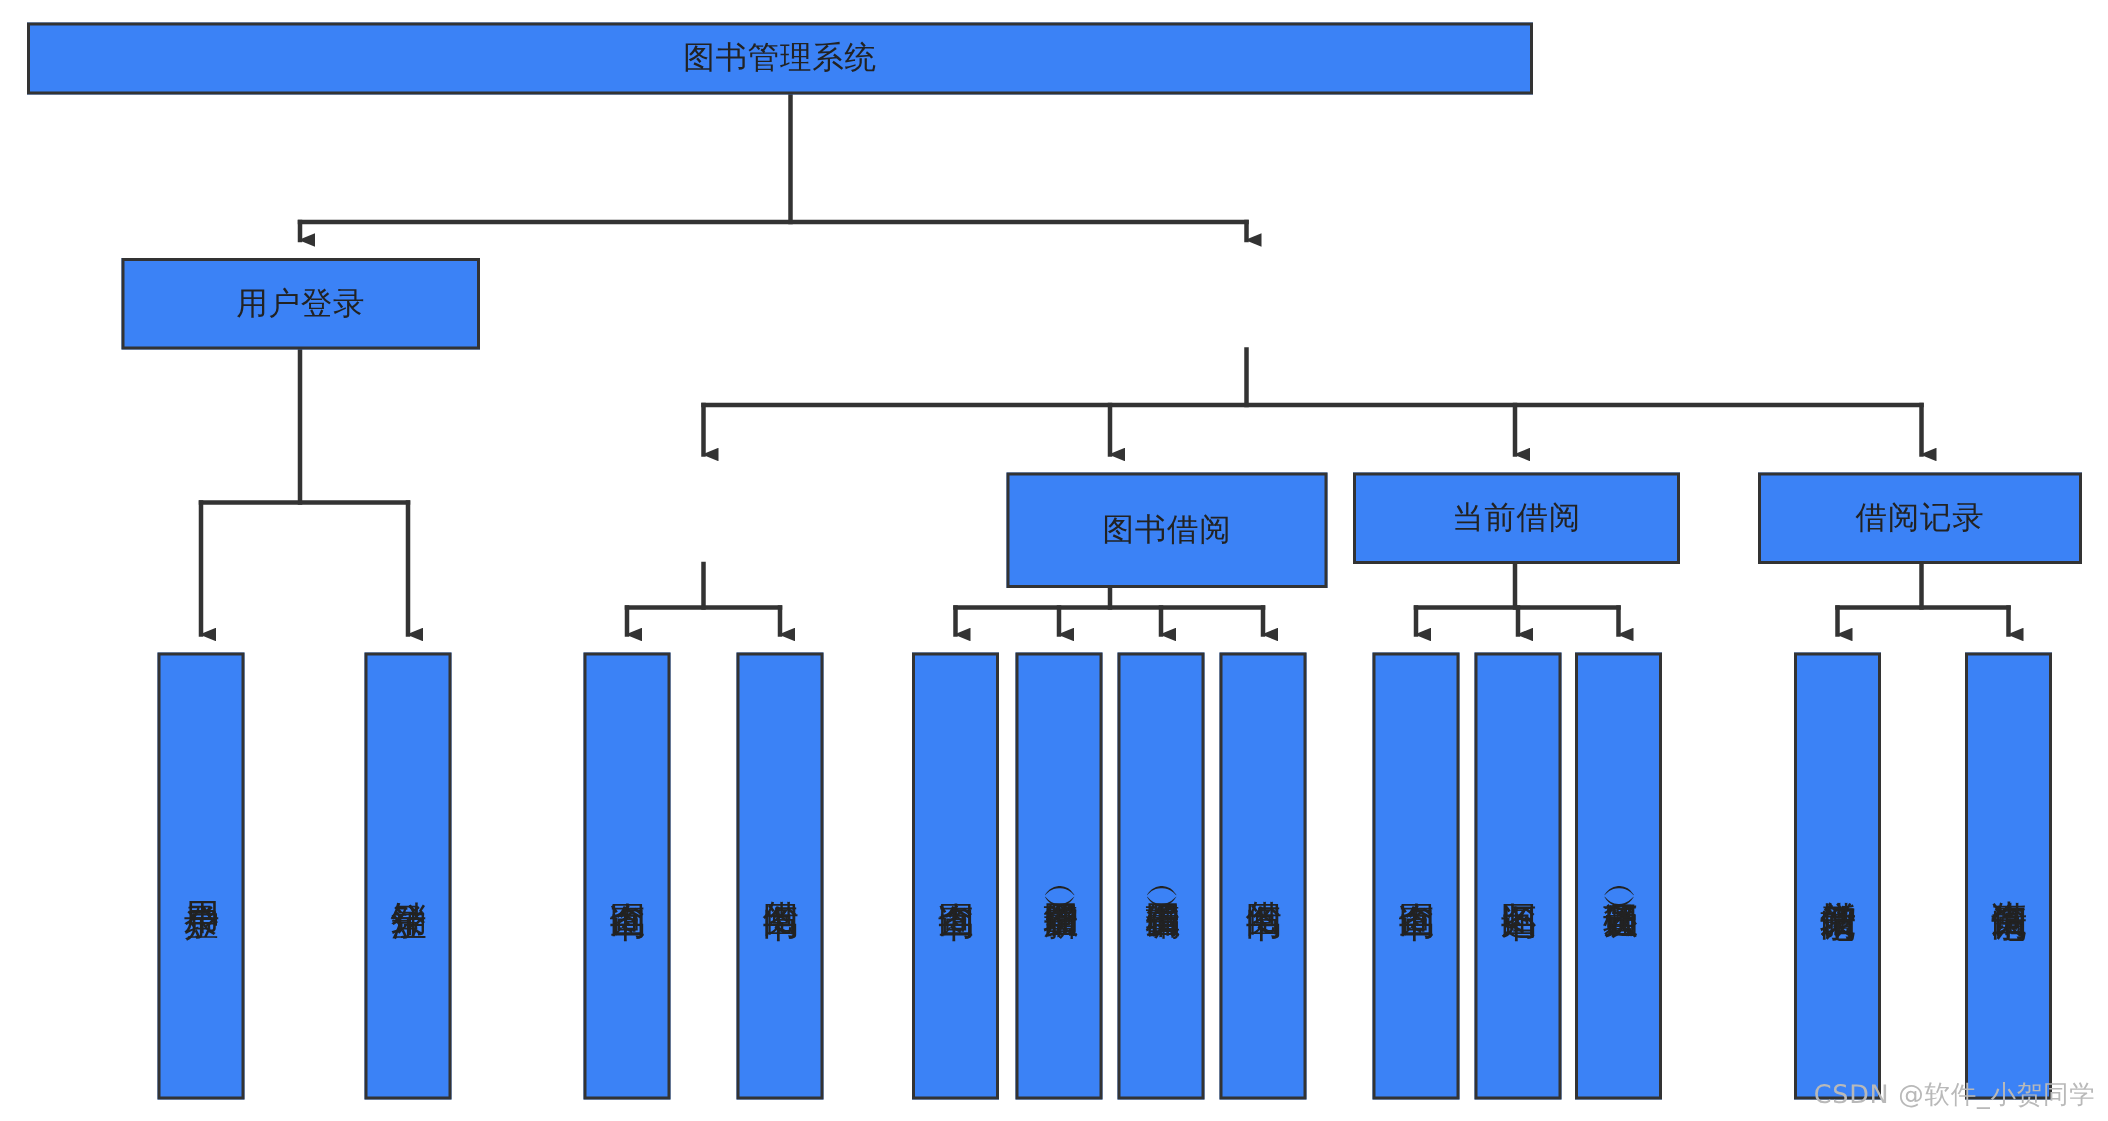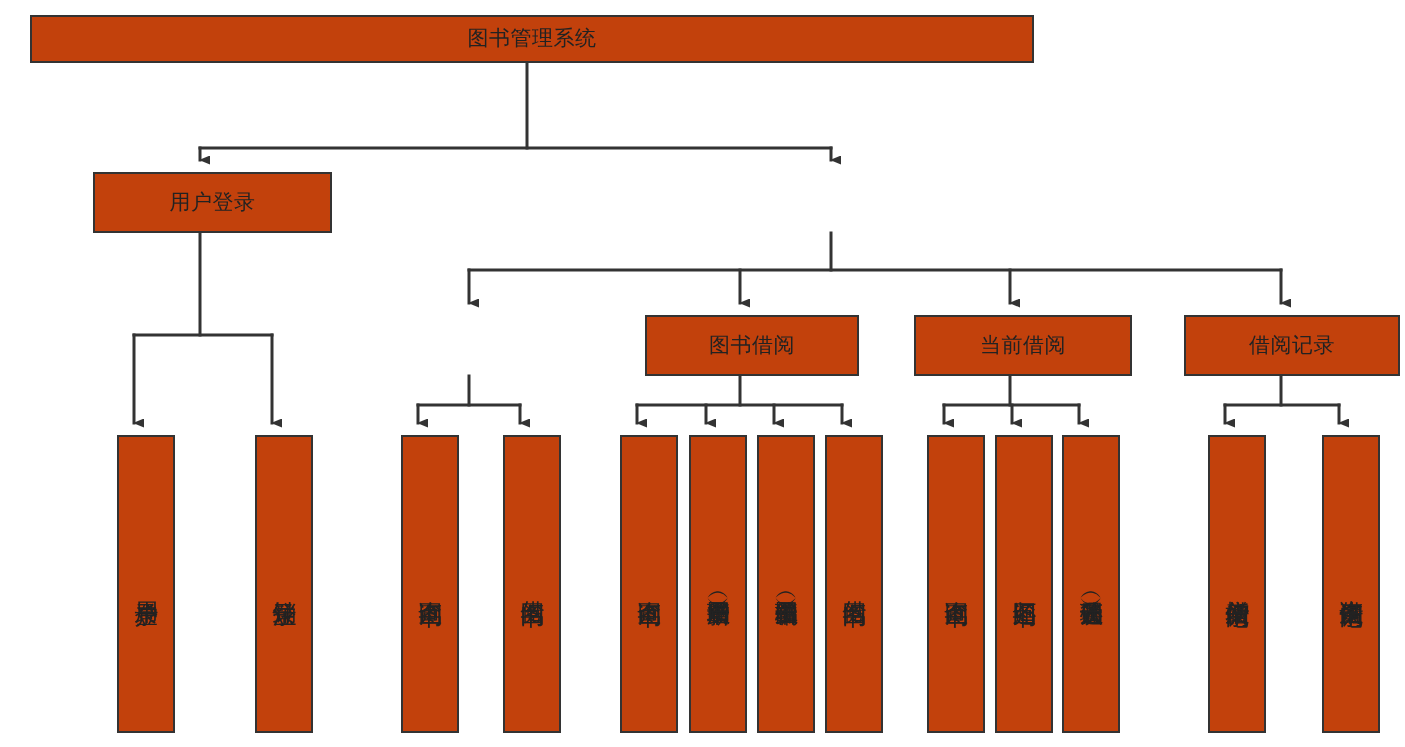--- a/index.html
+++ b/index.html
@@ -20,28 +20,27 @@
   svg.connector-layer {
     position: absolute;
     left: 0;
     top: 0;
     width: 1405px;
     height: 747px;
   }
   .node-box {
     position: absolute;
     box-sizing: border-box;
-    background: #c2410c;
+    background: #3b82f6;
     border: 2px solid #333333;
     display: flex;
     align-items: center;
     justify-content: center;
     color: #222222;
     line-height: 1.12;
-    margin-left: 12px;
   }
   .node-box.horizontal {
     font-size: 21px;
     letter-spacing: 0.5px;
   }
   .node-box.vertical {
     writing-mode: vertical-rl;
     text-orientation: upright;
     font-size: 24px;
     letter-spacing: 1px;
@@ -124,21 +123,21 @@
   <div class="node-box horizontal" style="left:18px; top:15px; width:1004px; height:48px;">
     <span class="node-label">图书管理系统</span>
   </div>
 
   <div class="node-box horizontal" style="left:81px; top:172px; width:239px; height:61px;">
     <span class="node-label">用户登录</span>
   </div>
 
 
 
-  <div class="node-box horizontal" style="left:633px; top:315px; width:214px; height:61px;">
+  <div class="node-box horizontal" style="left:671px; top:315px; width:214px; height:77px;">
     <span class="node-label">图书借阅</span>
   </div>
 
   <div class="node-box horizontal" style="left:902px; top:315px; width:218px; height:61px;">
     <span class="node-label">当前借阅</span>
   </div>
 
   <div class="node-box horizontal" style="left:1172px; top:315px; width:216px; height:61px;">
     <span class="node-label">借阅记录</span>
   </div>
@@ -188,14 +187,15 @@
   </div>
 
   <div class="node-box vertical" style="left:1196px; top:435px; width:58px; height:298px;">
     <span class="node-label">新增借阅记录</span>
   </div>
 
   <div class="node-box vertical" style="left:1310px; top:435px; width:58px; height:298px;">
     <span class="node-label">查询借阅记录</span>
   </div>
 
+  <div class="watermark">CSDN @软件_小贺同学</div>
 
 </div>
 
 </body></html>

